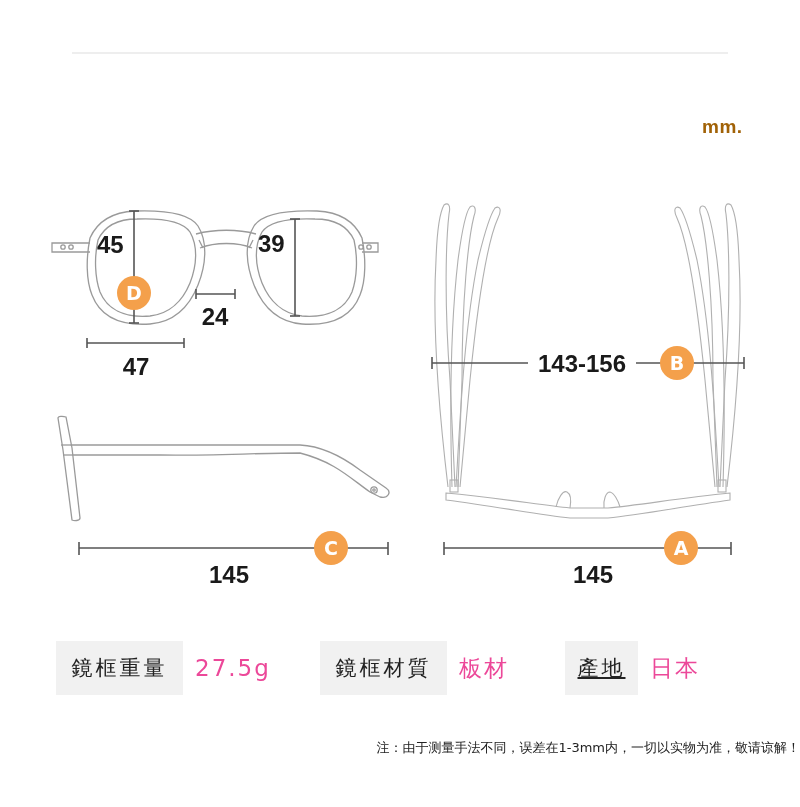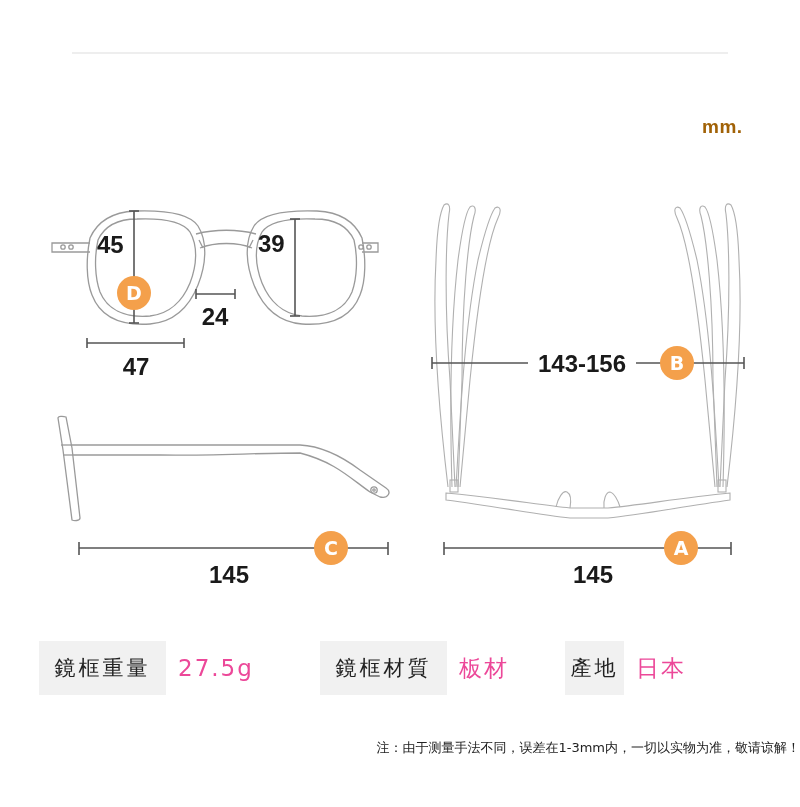--- a/index.html
+++ b/index.html
@@ -115,26 +115,26 @@
     <line x1="731" y1="542" x2="731" y2="555"></line>
   </g>
   <text class="dim" x="582" y="372" text-anchor="middle">143-156</text>
   <circle cx="677" cy="363" r="17" fill="#F4A04B"></circle>
   <text class="badge-letter" x="677" y="370" text-anchor="middle">B</text>
   <circle cx="681" cy="548" r="17" fill="#F4A04B"></circle>
   <text class="badge-letter" x="681" y="555" text-anchor="middle">A</text>
   <text class="dim" x="593" y="583" text-anchor="middle">145</text>
 </svg>
 
-<div class="spec-row" style="left:39px;">
+<div class="spec-row" style="left:56px;">
   <div class="spec-label" style="width:127px;">鏡框重量</div>
   <div class="spec-value">27.5g</div>
 </div>
 <div class="spec-row" style="left:304px;margin-left:16px;">
   <div class="spec-label" style="width:127px;">鏡框材質</div>
   <div class="spec-value">板材</div>
 </div>
 <div class="spec-row" style="left:565px;">
-  <div class="spec-label" style="width:59px;">產地</div>
+  <div class="spec-label" style="width:73px;text-decoration:underline;">產地</div>
   <div class="spec-value">日本</div>
 </div>
 
 <div class="note">注：由于测量手法不同，误差在1-3mm内，一切以实物为准，敬请谅解！</div>
 
 </body></html>

